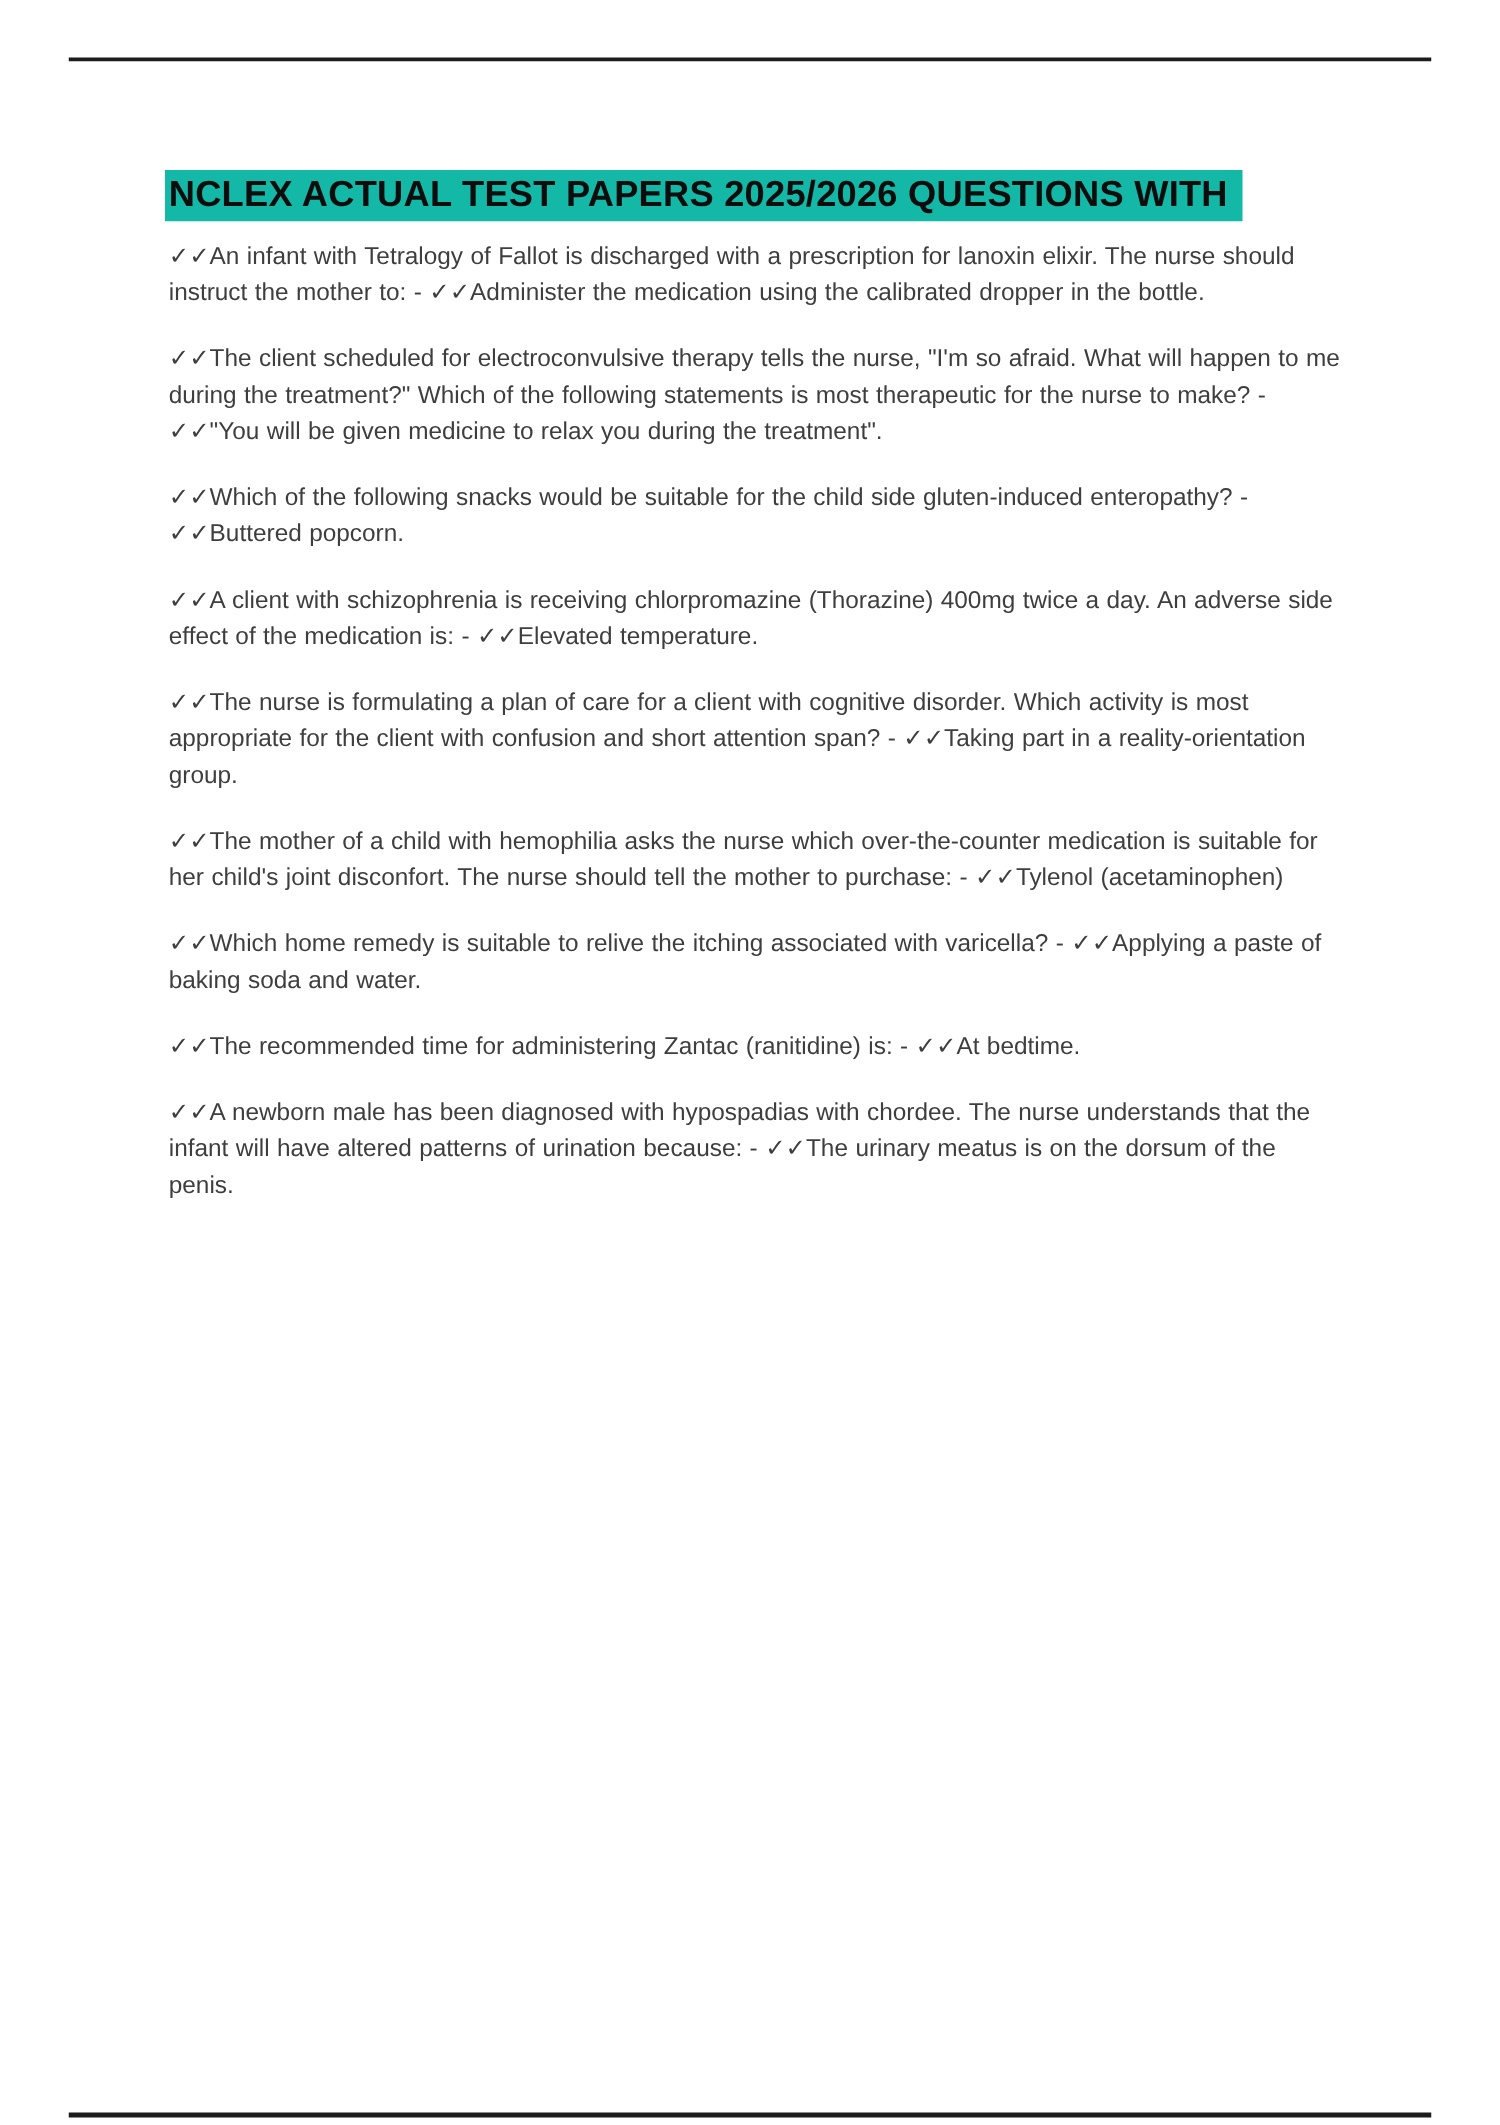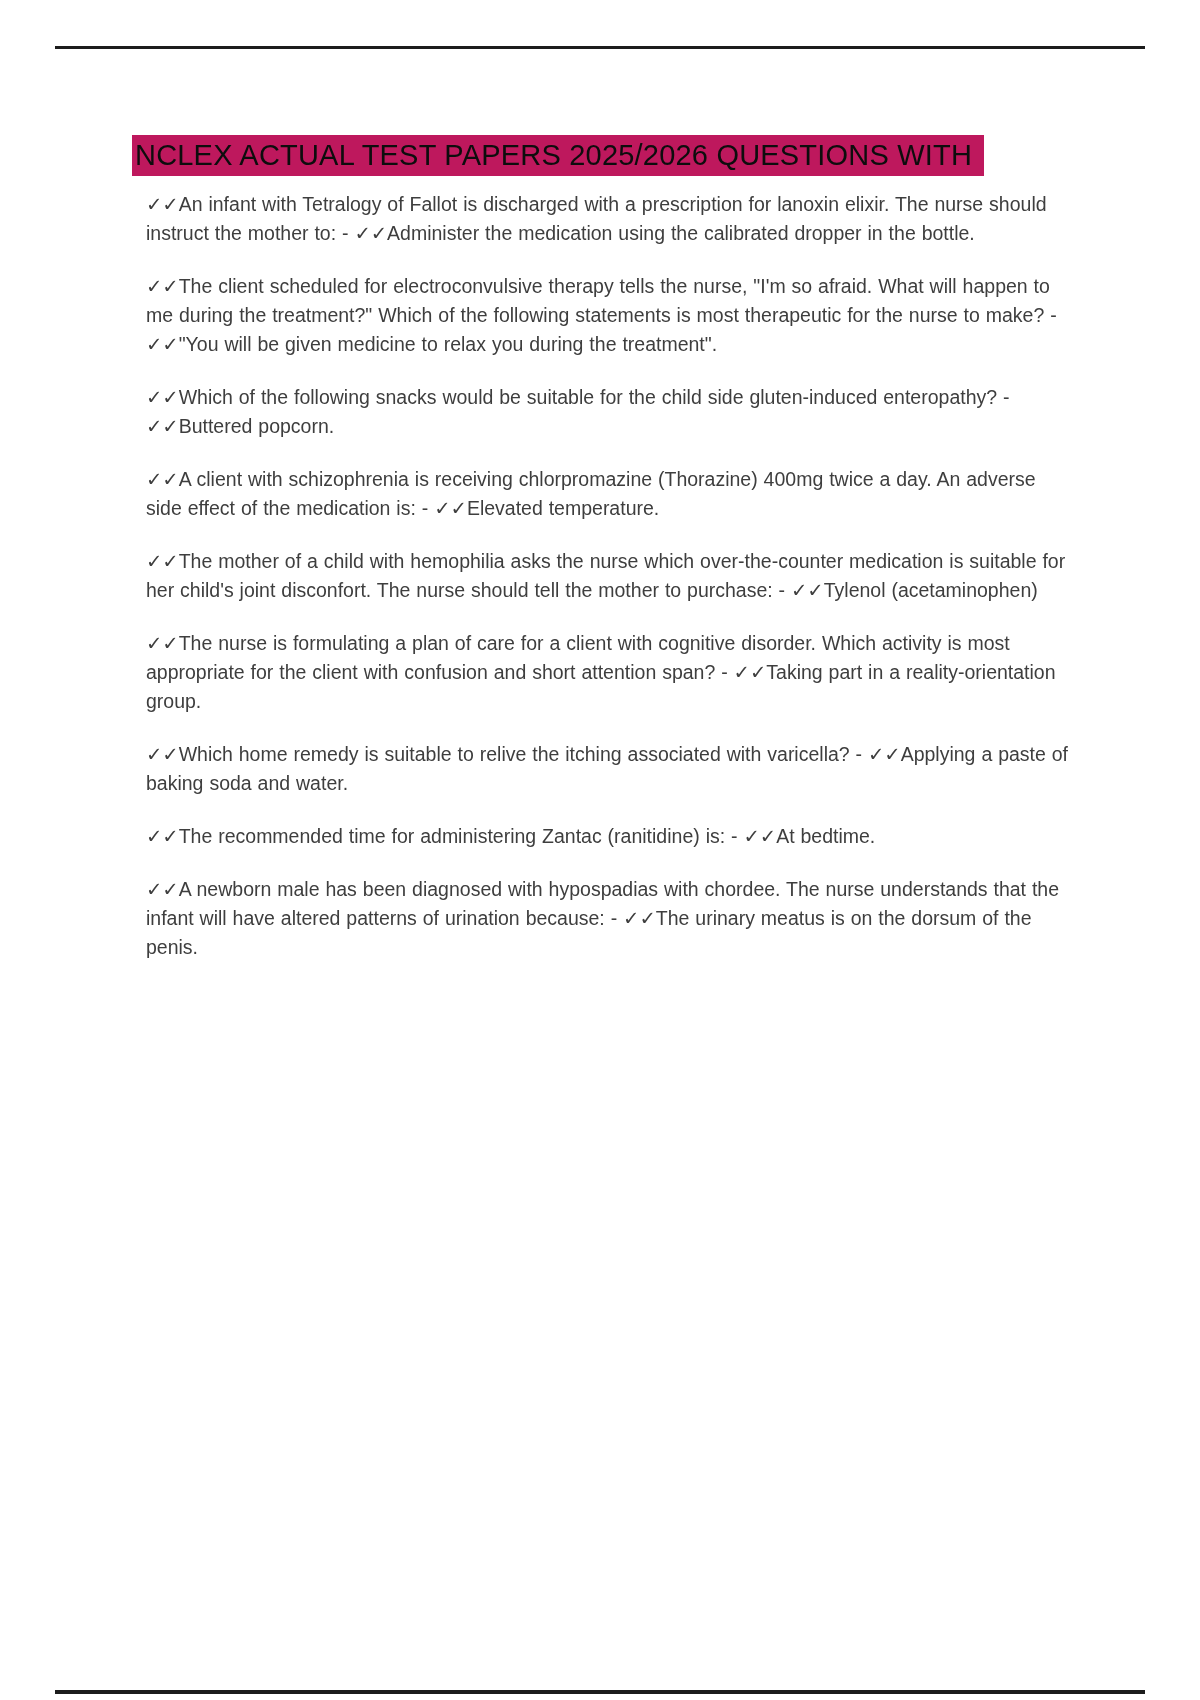--- a/index.html
+++ b/index.html
@@ -25,33 +25,33 @@
     position: absolute;
     left: 135px;
     top: 134px;
     width: 940px;
   }
 
   .doc-title { margin: 0 0 14px 0; }
   .title-line { display: block; line-height: 41px; }
   .title-line .hl {
     display: inline-block;
-    background: #be185d;
+    background: #14b8a6;
     color: #0d0d0d;
-    font-weight: normal;
+    font-weight: bold;
     font-size: 29px;
     line-height: 41px;
     padding: 0 12px 0 3px;
     margin-left: -3px;
     letter-spacing: 0.2px;
   }
 
   .qa-list { margin: 0; padding: 0; }
   .qa-item {
-    margin: 0 0 24px 11px;
+    margin: 0 0 24px 0;
     font-size: 19.5px;
     line-height: 29px;
     color: #3e3e3e;
     word-spacing: 0.5px;
   }
 </style>
 </head>
 <body>
 
 <div class="page-rule top"></div>
@@ -60,22 +60,22 @@
 
   <h1 class="doc-title">
     <span class="title-line"><span class="hl">NCLEX ACTUAL TEST PAPERS 2025/2026 QUESTIONS WITH</span></span>
   </h1>
 
   <div class="qa-list">
     <p class="qa-item">✓✓An infant with Tetralogy of Fallot is discharged with a prescription for lanoxin elixir. The nurse should instruct the mother to: - ✓✓Administer the medication using the calibrated dropper in the bottle.</p>
     <p class="qa-item">✓✓The client scheduled for electroconvulsive therapy tells the nurse, "I'm so afraid. What will happen to me during the treatment?" Which of the following statements is most therapeutic for the nurse to make? - ✓✓"You will be given medicine to relax you during the treatment".</p>
     <p class="qa-item">✓✓Which of the following snacks would be suitable for the child side gluten-induced enteropathy? - ✓✓Buttered popcorn.</p>
     <p class="qa-item">✓✓A client with schizophrenia is receiving chlorpromazine (Thorazine) 400mg twice a day. An adverse side effect of the medication is: - ✓✓Elevated temperature.</p>
+    <p class="qa-item">✓✓The nurse is formulating a plan of care for a client with cognitive disorder. Which activity is most appropriate for the client with confusion and short attention span? - ✓✓Taking part in a reality-orientation group.</p>
     <p class="qa-item">✓✓The mother of a child with hemophilia asks the nurse which over-the-counter medication is suitable for her child's joint disconfort. The nurse should tell the mother to purchase: - ✓✓Tylenol (acetaminophen)</p>
-    <p class="qa-item">✓✓The nurse is formulating a plan of care for a client with cognitive disorder. Which activity is most appropriate for the client with confusion and short attention span? - ✓✓Taking part in a reality-orientation group.</p>
     <p class="qa-item">✓✓Which home remedy is suitable to relive the itching associated with varicella? - ✓✓Applying a paste of baking soda and water.</p>
     <p class="qa-item">✓✓The recommended time for administering Zantac (ranitidine) is: - ✓✓At bedtime.</p>
     <p class="qa-item">✓✓A newborn male has been diagnosed with hypospadias with chordee. The nurse understands that the infant will have altered patterns of urination because: - ✓✓The urinary meatus is on the dorsum of the penis.</p>
   </div>
 
 </div>
 
 <div class="page-rule bottom"></div>
 
 </body></html>

